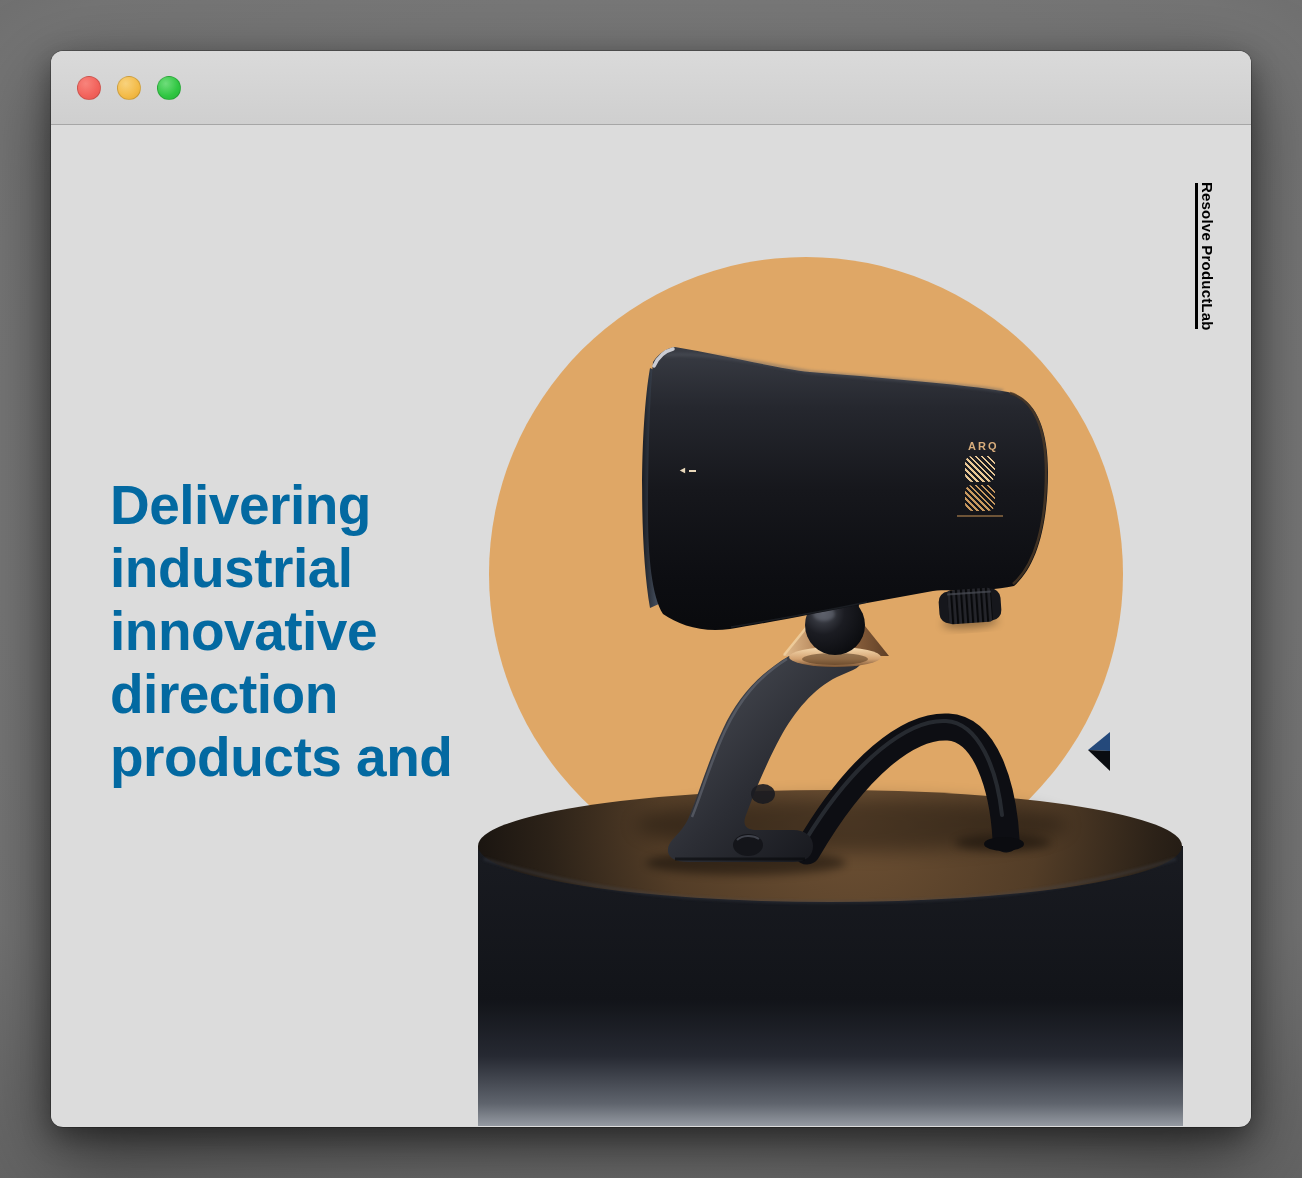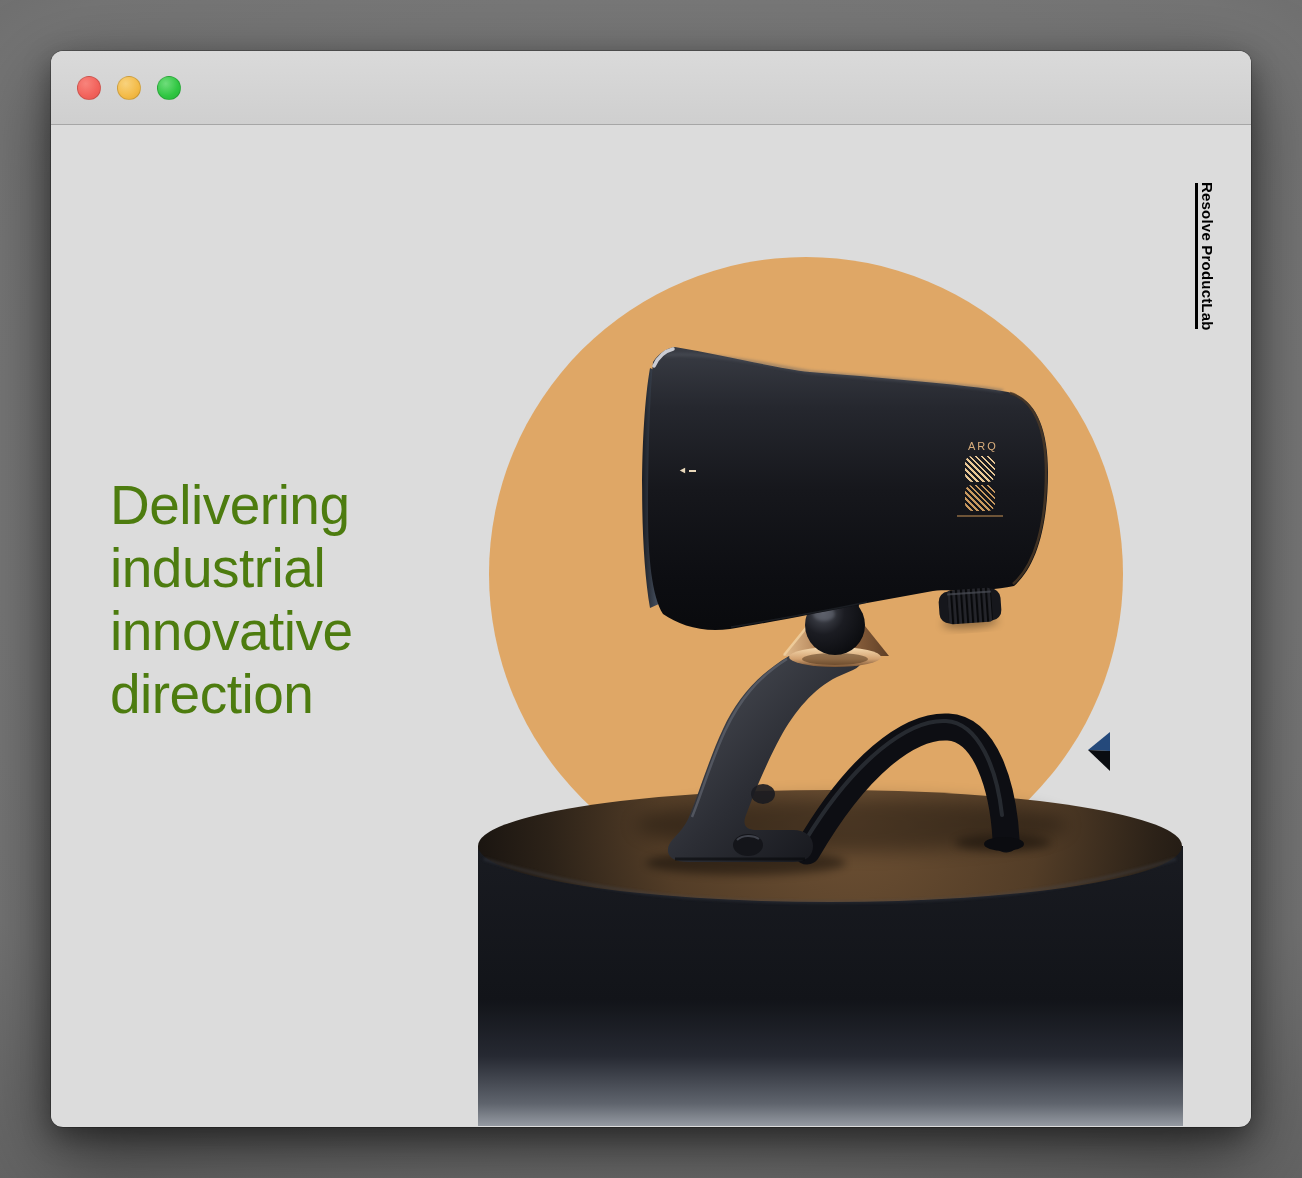--- a/index.html
+++ b/index.html
@@ -23,34 +23,34 @@
   .tl { width:24px; height:24px; border-radius:50%; margin-right:16px; border:1px solid rgba(0,0,0,.14); }
   .tl.red   { background: radial-gradient(circle at 35% 30%, #f8847c, #f2625b 60%, #e4544d); }
   .tl.yellow{ background: radial-gradient(circle at 35% 30%, #f8d27d, #f3bb48 60%, #e5a930); }
   .tl.green { background: radial-gradient(circle at 35% 30%, #6fdd7b, #2fc641 60%, #23b337); }
   .content { position:relative; width:1200px; height:1001px; background:#dcdcdc; overflow:hidden; }
   .scene { position:absolute; inset:0; }
   .scene svg { display:block; }
 
   .headline {
     position:absolute; left:59px; top:349px; z-index:3;
-    font-size:55px; line-height:63px; font-weight:400; letter-spacing:-0.5px;
-    color:#4d7c0f;
+    font-size:55px; line-height:63px; font-weight:700; letter-spacing:-0.5px;
+    color:#0369a1;
   }
   .brand {
     position:absolute; top:57px; right:35px; z-index:4;
     writing-mode: vertical-rl;
     font-size:15px; font-weight:700; color:#000; letter-spacing:.2px;
     text-decoration:none; cursor:pointer;
   }
   .brand-rule { position:absolute; top:58px; right:53px; width:3px; height:146px; background:#000; z-index:4; }
 
   .arq-label {
     position:absolute; left:917px; top:315px; z-index:2;
-    font-size:11px; font-weight:400; letter-spacing:2px; color:#d8ad7c;
+    font-size:11px; font-weight:700; letter-spacing:2px; color:#d8ad7c;
   }
   .logo-mark { position:absolute; left:914px; top:331px; z-index:2; width:30px; }
   .logo-mark .mk {
     width:30px; height:26px; border-radius:7px; margin-bottom:3px;
     background: repeating-linear-gradient(45deg, #e8c795 0 1.6px, rgba(0,0,0,0) 1.6px 4.2px);
   }
   .logo-mark .mk.m2 {
     background: repeating-linear-gradient(45deg, #c9995f 0 1.6px, rgba(0,0,0,0) 1.6px 4.2px);
   }
   .mark-line { position:absolute; left:906px; top:390px; width:46px; height:2px; background:#6e5437; z-index:2; }
@@ -225,19 +225,20 @@
       </div>
       <div class="mark-line"></div>
       <div class="lens-marker"><span>◄</span><i></i></div>
     </div>
 
     <div class="headline">
       <div>Delivering</div>
       <div>industrial</div>
       <div>innovative</div>
       <div>direction</div>
+      <div>products and</div>
     </div>
 
     <div class="brand-rule"></div>
     <a class="brand">Resolve ProductLab</a>
 
   </div>
 </div>
 
 </body></html>

